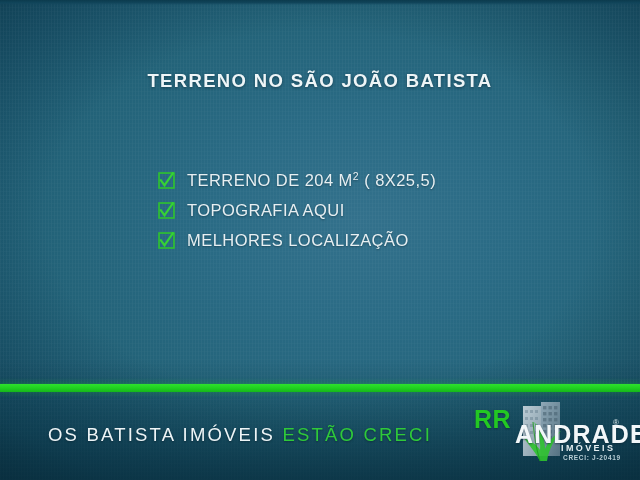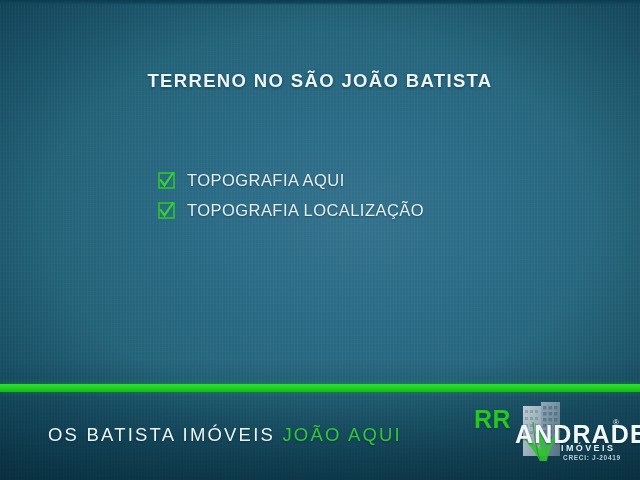--- a/index.html
+++ b/index.html
@@ -223,45 +223,52 @@
   <div class="bg-base"></div>
   <div class="bg-vignette"></div>
   <div class="bg-texture"></div>
   <div class="bg-topband"></div>
   <div class="bg-bottomfade"></div>
 
   <div class="title">TERRENO NO SÃO JOÃO BATISTA</div>
 
   <div class="bullets">
 
+    <div class="bullet-row">
+      <svg class="check-icon" viewBox="0 0 20 20">
+        <rect x="1.2" y="1.2" width="17.6" height="17.6" fill="none" stroke="#2ec42e" stroke-width="1.9"></rect>
+        <path d="M3.4 9.8 L7.6 15.6 L17.4 1.6" fill="none" stroke="#35d235" stroke-width="2.6" stroke-linecap="square"></path>
+      </svg>
+      <span class="bullet-text"><span>TERRENO DE 204 M</span><sup>2</sup><span> ( 8X25,5)</span></span>
+    </div>
 
     <div class="bullet-row">
       <svg class="check-icon" viewBox="0 0 20 20">
         <rect x="1.2" y="1.2" width="17.6" height="17.6" fill="none" stroke="#2ec42e" stroke-width="1.9"></rect>
         <path d="M3.4 9.8 L7.6 15.6 L17.4 1.6" fill="none" stroke="#35d235" stroke-width="2.6" stroke-linecap="square"></path>
       </svg>
       <span class="bullet-text"><span>TOPOGRAFIA AQUI</span></span>
     </div>
 
     <div class="bullet-row">
       <svg class="check-icon" viewBox="0 0 20 20">
         <rect x="1.2" y="1.2" width="17.6" height="17.6" fill="none" stroke="#2ec42e" stroke-width="1.9"></rect>
         <path d="M3.4 9.8 L7.6 15.6 L17.4 1.6" fill="none" stroke="#35d235" stroke-width="2.6" stroke-linecap="square"></path>
       </svg>
-      <span class="bullet-text"><span>TOPOGRAFIA LOCALIZAÇÃO</span></span>
+      <span class="bullet-text"><span>MELHORES LOCALIZAÇÃO</span></span>
     </div>
 
   </div>
 
   <div class="divider-wrap">
     <div class="divider-glow"></div>
     <div class="divider-bar"></div>
   </div>
 
-  <div class="footer-tagline"><span class="tag-white">OS BATISTA IMÓVEIS</span><span>&nbsp;</span><span class="tag-green">JOÃO AQUI</span></div>
+  <div class="footer-tagline"><span class="tag-white">OS BATISTA IMÓVEIS</span><span>&nbsp;</span><span class="tag-green">ESTÃO CRECI</span></div>
 
   <div class="logo">
 
     <svg class="logo-mark" viewBox="0 0 56 62">
       <defs>
         <linearGradient id="bldgA" x1="0" y1="0" x2="1" y2="1">
           <stop offset="0%" stop-color="#c9d6de"></stop>
           <stop offset="100%" stop-color="#8fa4b0"></stop>
         </linearGradient>
         <linearGradient id="bldgB" x1="0" y1="0" x2="1" y2="1">

